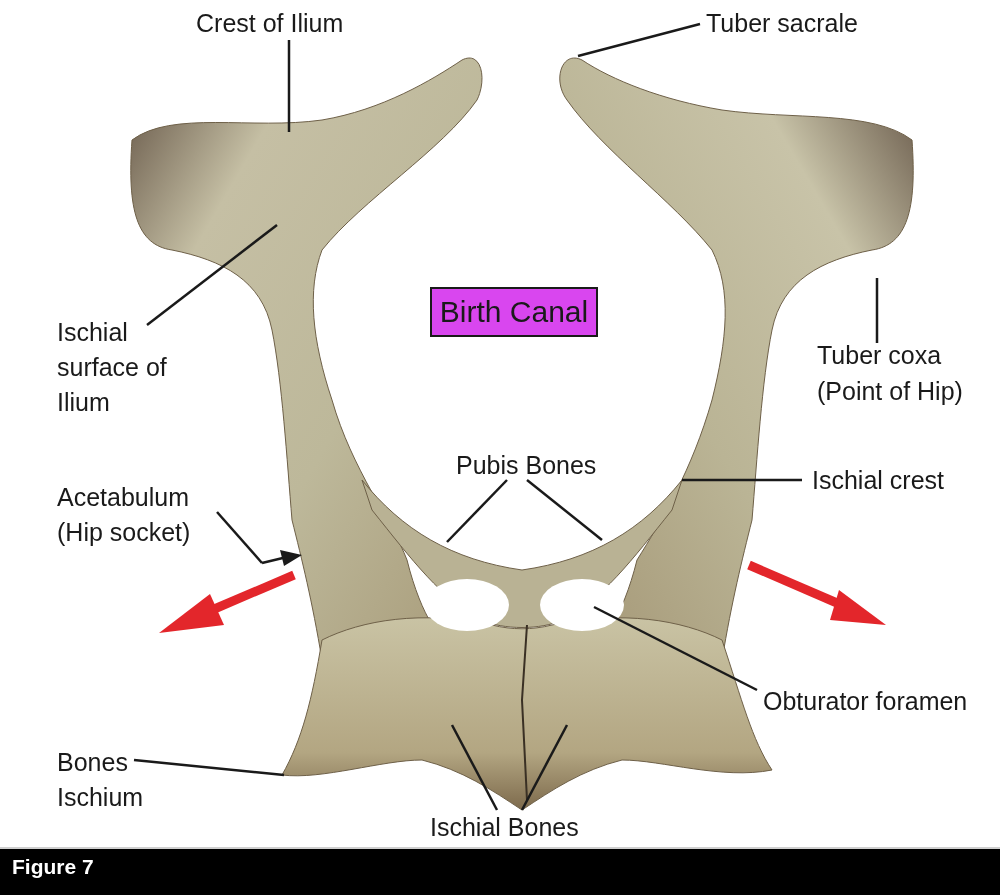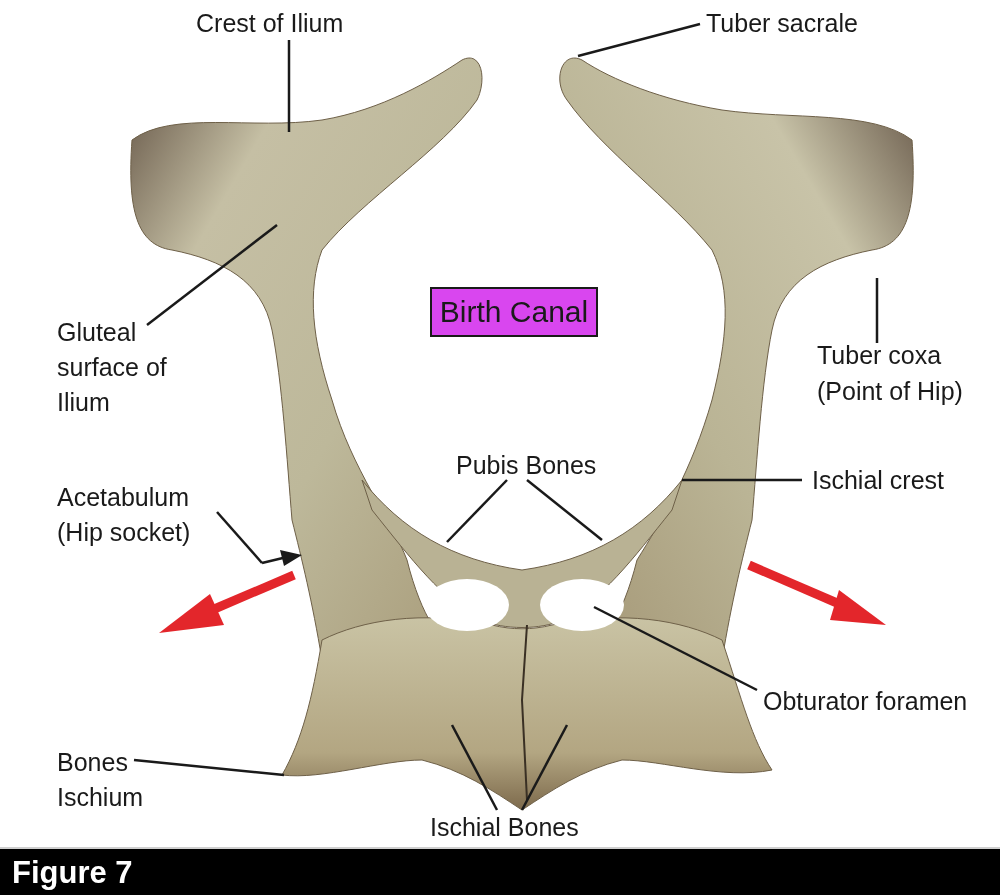--- a/index.html
+++ b/index.html
@@ -2,21 +2,21 @@
 <html><head>
 <meta charset="utf-8">
 <style>
   html, body { margin: 0; padding: 0; }
   body { width: 1000px; height: 895px; background: #ffffff; position: relative; overflow: hidden; font-family: "Liberation Sans", sans-serif; }
   .stage { position: absolute; left: 0; top: 0; width: 872px; height: 845px; margin-left: 22px; }
   svg.art { position: absolute; left: 0; top: 0; }
   .label { position: absolute; font-size: 25px; color: #1a1a1a; line-height: 30px; white-space: nowrap; }
   .box { position: absolute; left: 408px; top: 287px; width: 168px; height: 50px; border: 2px solid #1a1a1a; box-sizing: border-box; display: flex; align-items: center; justify-content: center; font-size: 30px; color: #1a1a1a; background: #d946ef; }
   .footer { position: absolute; left: 0; top: 847px; width: 1000px; height: 48px; background: #000; border-top: 2px solid #cfcfcf; }
-  .footer span { position: absolute; left: 12px; top: 6px; font-size: 31px; font-weight: bold; color: #fff; }
+  .footer span { position: absolute; left: 12px; top: 6px; font-size: 21px; font-weight: bold; color: #fff; }
 </style>
 </head>
 <body>
 
 <div class="stage">
   <svg class="art" width="1000" height="845" viewBox="0 0 1000 845">
     <defs>
       <linearGradient id="boneL" x1="0" y1="0" x2="1" y2="1">
         <stop offset="0" stop-color="#5e4e40"></stop>
         <stop offset="0.25" stop-color="#c5bfa4"></stop>
@@ -73,21 +73,21 @@
     </g>
     <g>
       <line x1="727" y1="565" x2="815" y2="603" stroke="#e3262b" stroke-width="9"></line>
       <polygon points="864,625 817,590 808,620" fill="#e3262b"></polygon>
     </g>
   </svg>
 
   <div class="label" style="left:174px; top:8px;">Crest of Ilium</div>
   <div class="label" style="left:684px; top:8px;">Tuber sacrale</div>
 
-  <div class="label" style="left:35px; top:317px;">Gluteal</div>
+  <div class="label" style="left:35px; top:317px;">Ischial</div>
   <div class="label" style="left:35px; top:352px;">surface of</div>
   <div class="label" style="left:35px; top:387px;">Ilium</div>
 
   <div class="box">Birth Canal</div>
 
   <div class="label" style="left:795px; top:340px;">Tuber coxa</div>
   <div class="label" style="left:795px; top:376px;">(Point of Hip)</div>
 
   <div class="label" style="left:434px; top:450px;">Pubis Bones</div>
   <div class="label" style="left:790px; top:465px;">Ischial crest</div>

